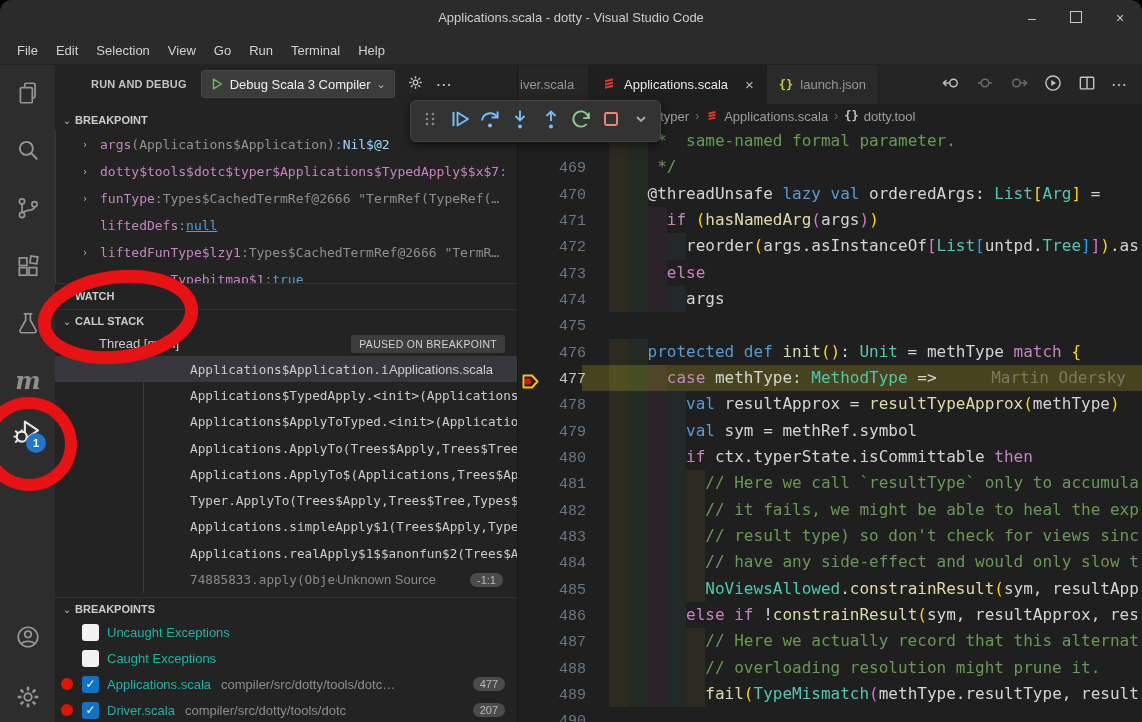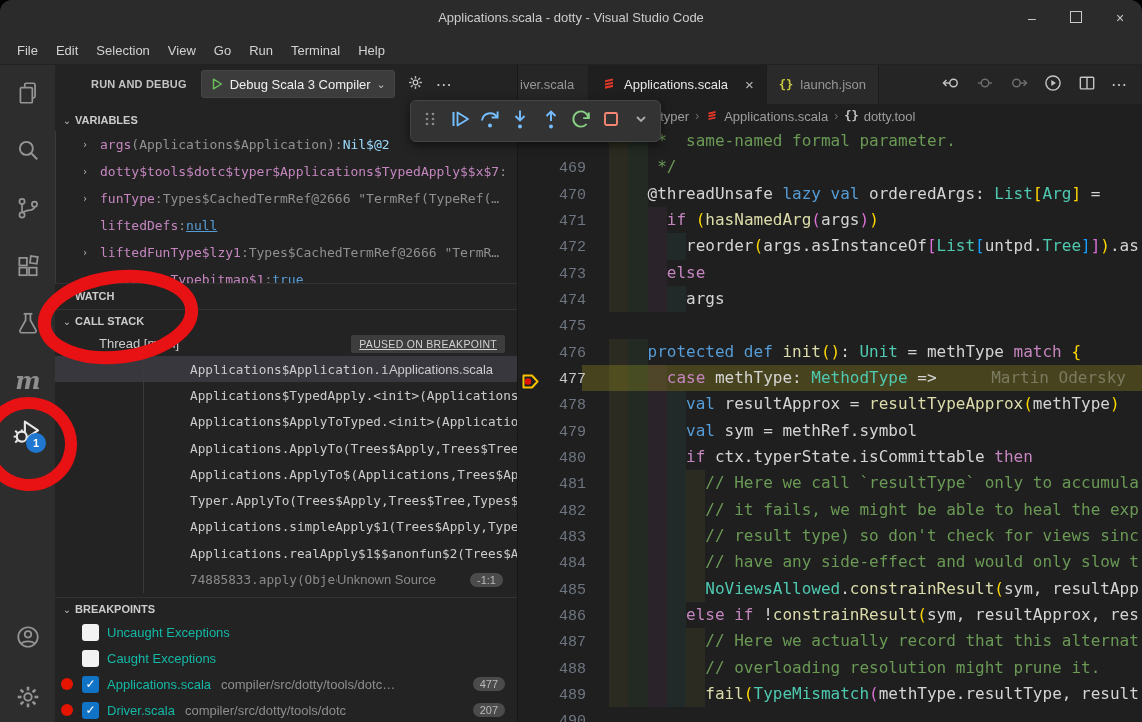--- a/index.html
+++ b/index.html
@@ -43,21 +43,21 @@
   .var-guide{border-left:1px solid #3a3a3a;}
   .var-row .tw{width:18px;margin-left:26px;color:#b5b5b5;font-size:10px;text-align:left;}
   .vname{color:#c586c0;}
   .vtype{color:#929292;}
   .val-grey{color:#8f8f8f;}
   .val-blue{color:#569cd6;text-decoration:underline;}
   .val-lblue{color:#9cdcfe;}
 
   .thread-row{position:absolute;left:0;right:0;height:25px;display:flex;align-items:center;}
   .thread-lbl{margin-left:44px;color:#cccccc;font-size:13px;}
-  .paused-badge{margin-left:auto;margin-right:12px;background:#3d3d3d;color:#d2d2d2;font-size:10.5px;padding:3px 8px;border-radius:2px;letter-spacing:.3px;text-decoration:underline;}
+  .paused-badge{margin-left:auto;margin-right:12px;background:#3d3d3d;color:#d2d2d2;font-size:10.5px;padding:3px 8px;border-radius:2px;letter-spacing:.3px;}
 
   .frames{position:absolute;left:0;right:0;overflow:hidden;}
   .frame{height:26.3px;display:flex;align-items:center;white-space:nowrap;font-family:"DejaVu Sans Mono",monospace;font-size:12.7px;color:#cccccc;position:relative;padding-left:40px;}
   .frame .guide{position:absolute;left:88px;top:0;bottom:0;border-left:1px solid #3a3a3a;}
   .frame .flbl{margin-left:95px;overflow:hidden;}
   .frame.selected{background:#37373d;}
   .frame .ffile{margin-left:auto;padding-right:24px;font-family:"Liberation Sans",sans-serif;font-size:13px;color:#cccccc;}
   .frame.greyed,.frame.greyed .ffile{color:#8a8a8a;}
   .pillbadge{background:#4b4b4b;color:#b9b9b9;font-size:11px;border-radius:9px;padding:1px 7px;font-family:"Liberation Sans",sans-serif;}
   .frame .pillbadge{margin-left:10px;margin-right:14px;}
@@ -260,21 +260,21 @@
                 <line x1="18.4" y1="5.6" x2="16" y2="8"></line>
                 <line x1="8" y1="16" x2="5.6" y2="18.4"></line>
               </g>
             </svg>
         </span>
         <span class="hdr-ico more-dots">⋯</span>
       </div>
 
       <div class="section-hdr" style="top:44px;">
         <span class="tw">⌄</span>
-        <span>VARIABLES</span>
+        <span>BREAKPOINT</span>
       </div>
       <div class="var-rows" id="var-rows" style="top:66px;height:152px;">
           <div class="var-row var-guide">
             <span class="tw">›</span>
             <span class="vname">args</span>
             <span class="vtype"> (Applications$Application): </span>
             <span class="val-lblue">Nil$@2</span>
           </div>
           <div class="var-row var-guide">
             <span class="tw">›</span>

